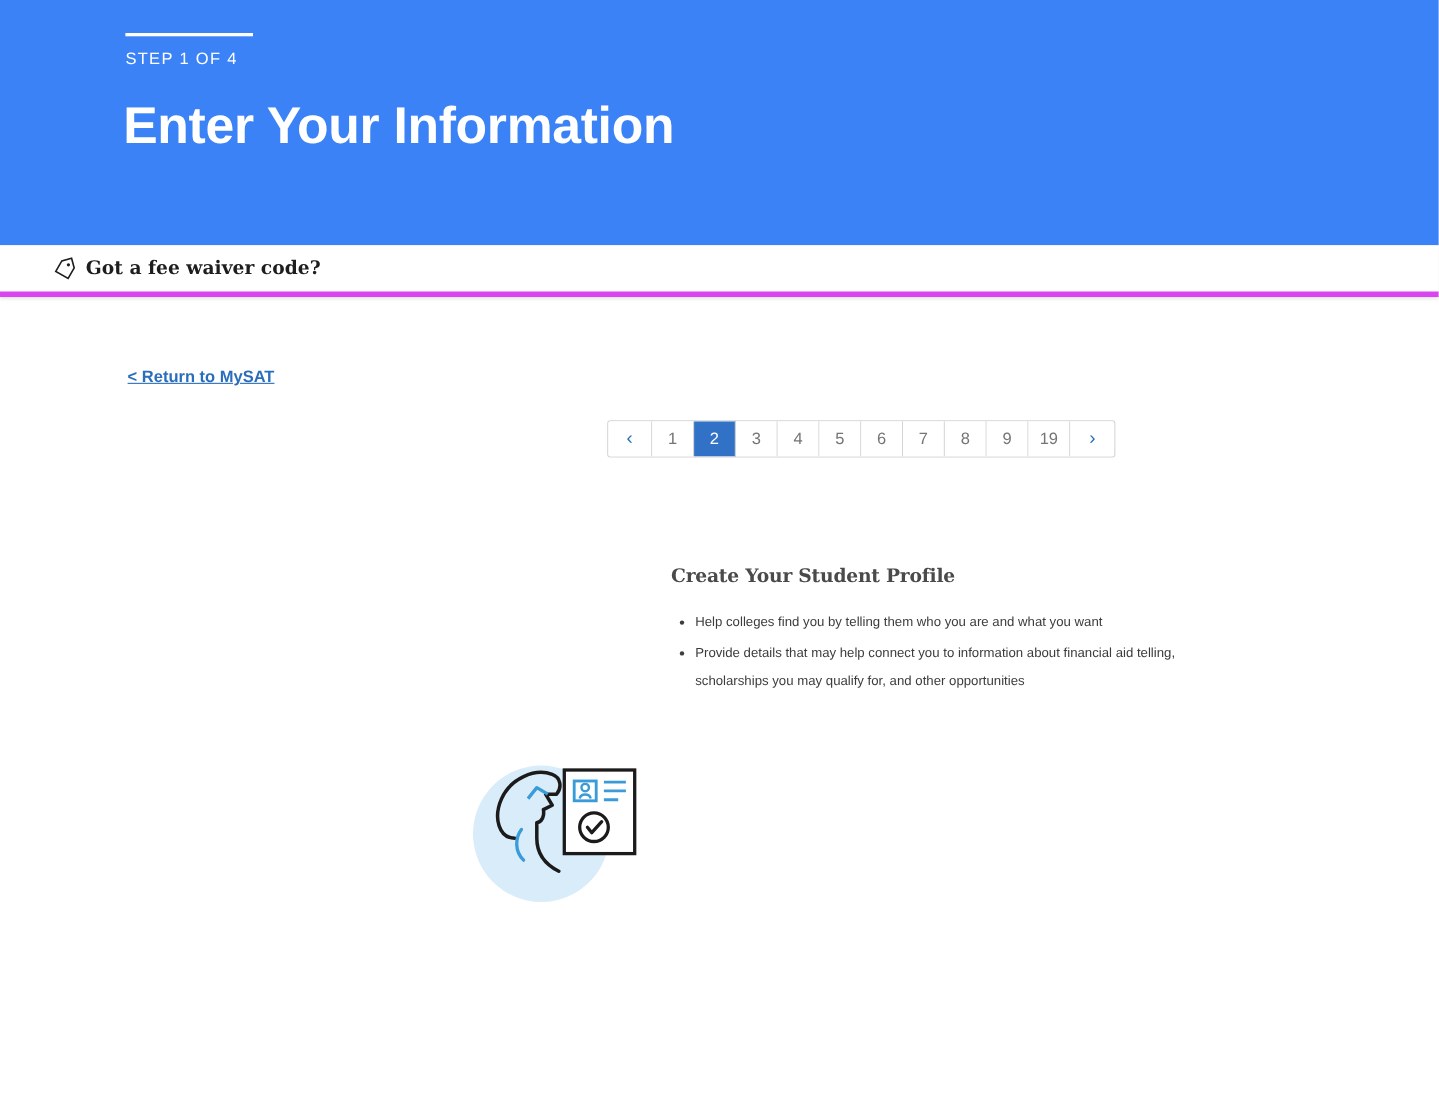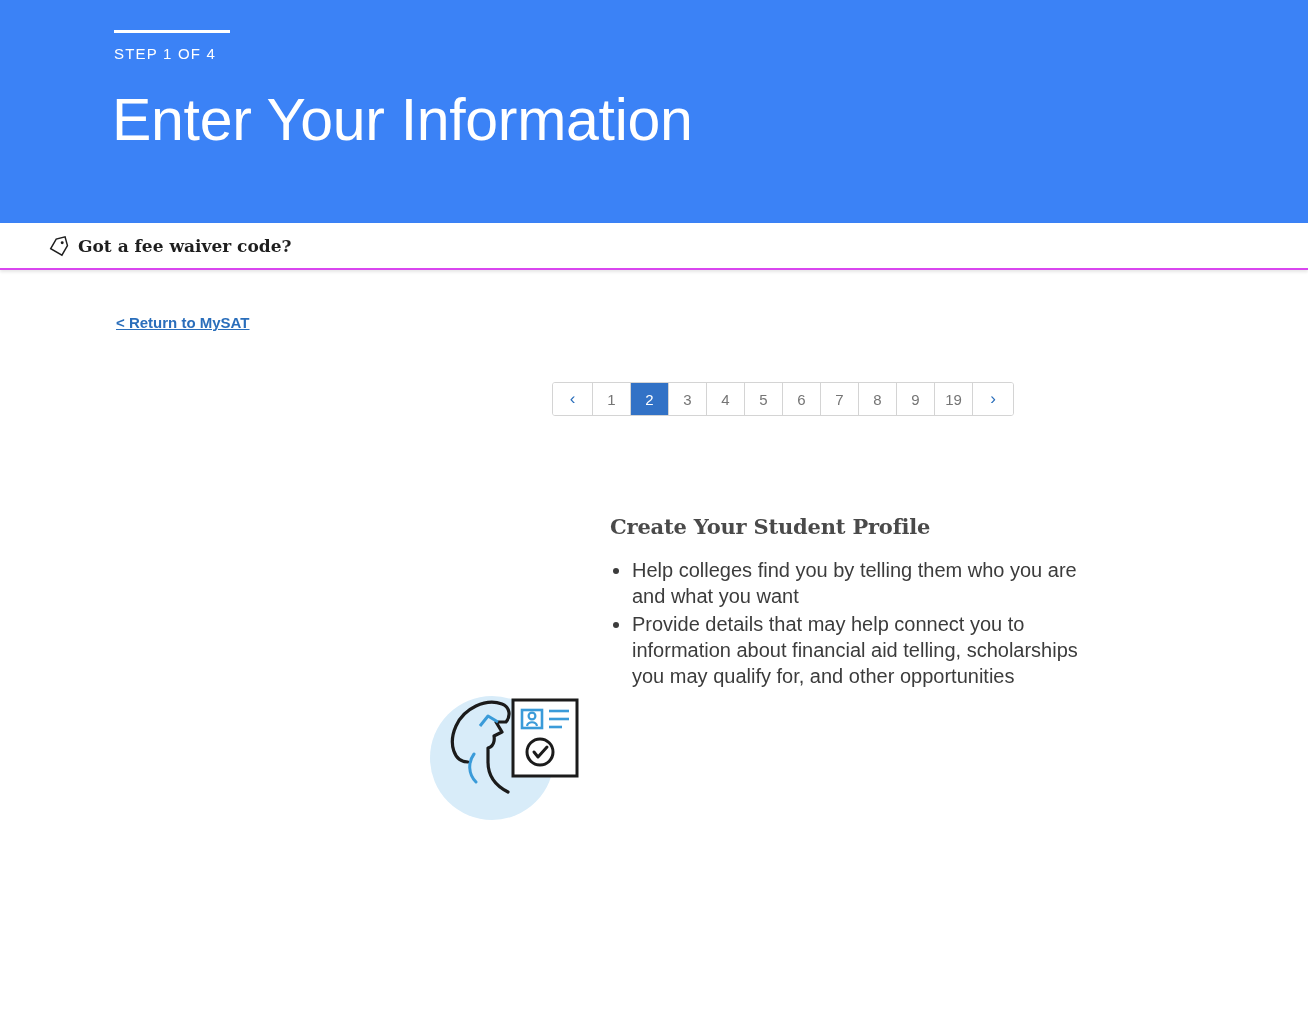--- a/index.html
+++ b/index.html
@@ -35,31 +35,31 @@
     color: #ffffff;
     font-size: 15px;
     letter-spacing: 1.2px;
     font-weight: 500;
   }
   .header-title {
     position: absolute;
     top: 88px;
     left: 112px;
     color: #ffffff;
-    font-size: 59px;
-    font-weight: 400;
+    font-size: 47px;
+    font-weight: 700;
     letter-spacing: -0.3px;
     line-height: 1.1;
   }
 
   
   .waiver-bar {
     height: 47px;
     background: #ffffff;
-    border-bottom: 2px solid #d946ef;
+    border-bottom: 5px solid #d946ef;
     box-shadow: 0 2px 3px rgba(0,0,0,0.10);
     display: flex;
     align-items: center;
     padding-left: 48px;
     position: relative;
     z-index: 5;
   }
   .waiver-icon {
     width: 22px;
     height: 22px;
@@ -75,21 +75,21 @@
     color: #1e1e1e;
   }
 
   
   .content {
     position: relative;
     padding-top: 40px;
   }
   .return-link {
     position: absolute;
-    top: 44px;
+    top: 64px;
     left: 116px;
     color: #2a6ebb;
     font-size: 15px;
     font-weight: 700;
     text-decoration: underline;
     cursor: pointer;
   }
 
   
   .pagination {
@@ -138,40 +138,40 @@
     align-items: flex-start;
     padding-top: 160px;
     padding-right: 20px;
   }
   .copy {
     width: 520px;
     padding-top: 4px;
   }
   .copy h2 {
     font-family: "DejaVu Serif", serif;
-    font-size: 21px;
+    font-size: 17px;
     font-weight: 700;
     color: #4a4a4a;
     margin: 0 0 18px 0;
     letter-spacing: -0.2px;
   }
   .copy p {
     font-size: 16px;
     line-height: 26px;
     color: #3c3c3c;
     margin: 0 0 26px 0;
     max-width: 500px;
   }
   .copy p.tight { margin-bottom: 2px; }
   .copy ul {
     margin: 0;
     padding-left: 22px;
   }
   .copy li {
-    font-size: 20px;
+    font-size: 12px;
     line-height: 26px;
     color: #3c3c3c;
     margin-bottom: 2px;
     max-width: 470px;
   }
 </style>
 </head>
 <body>
 
 <div class="header">

